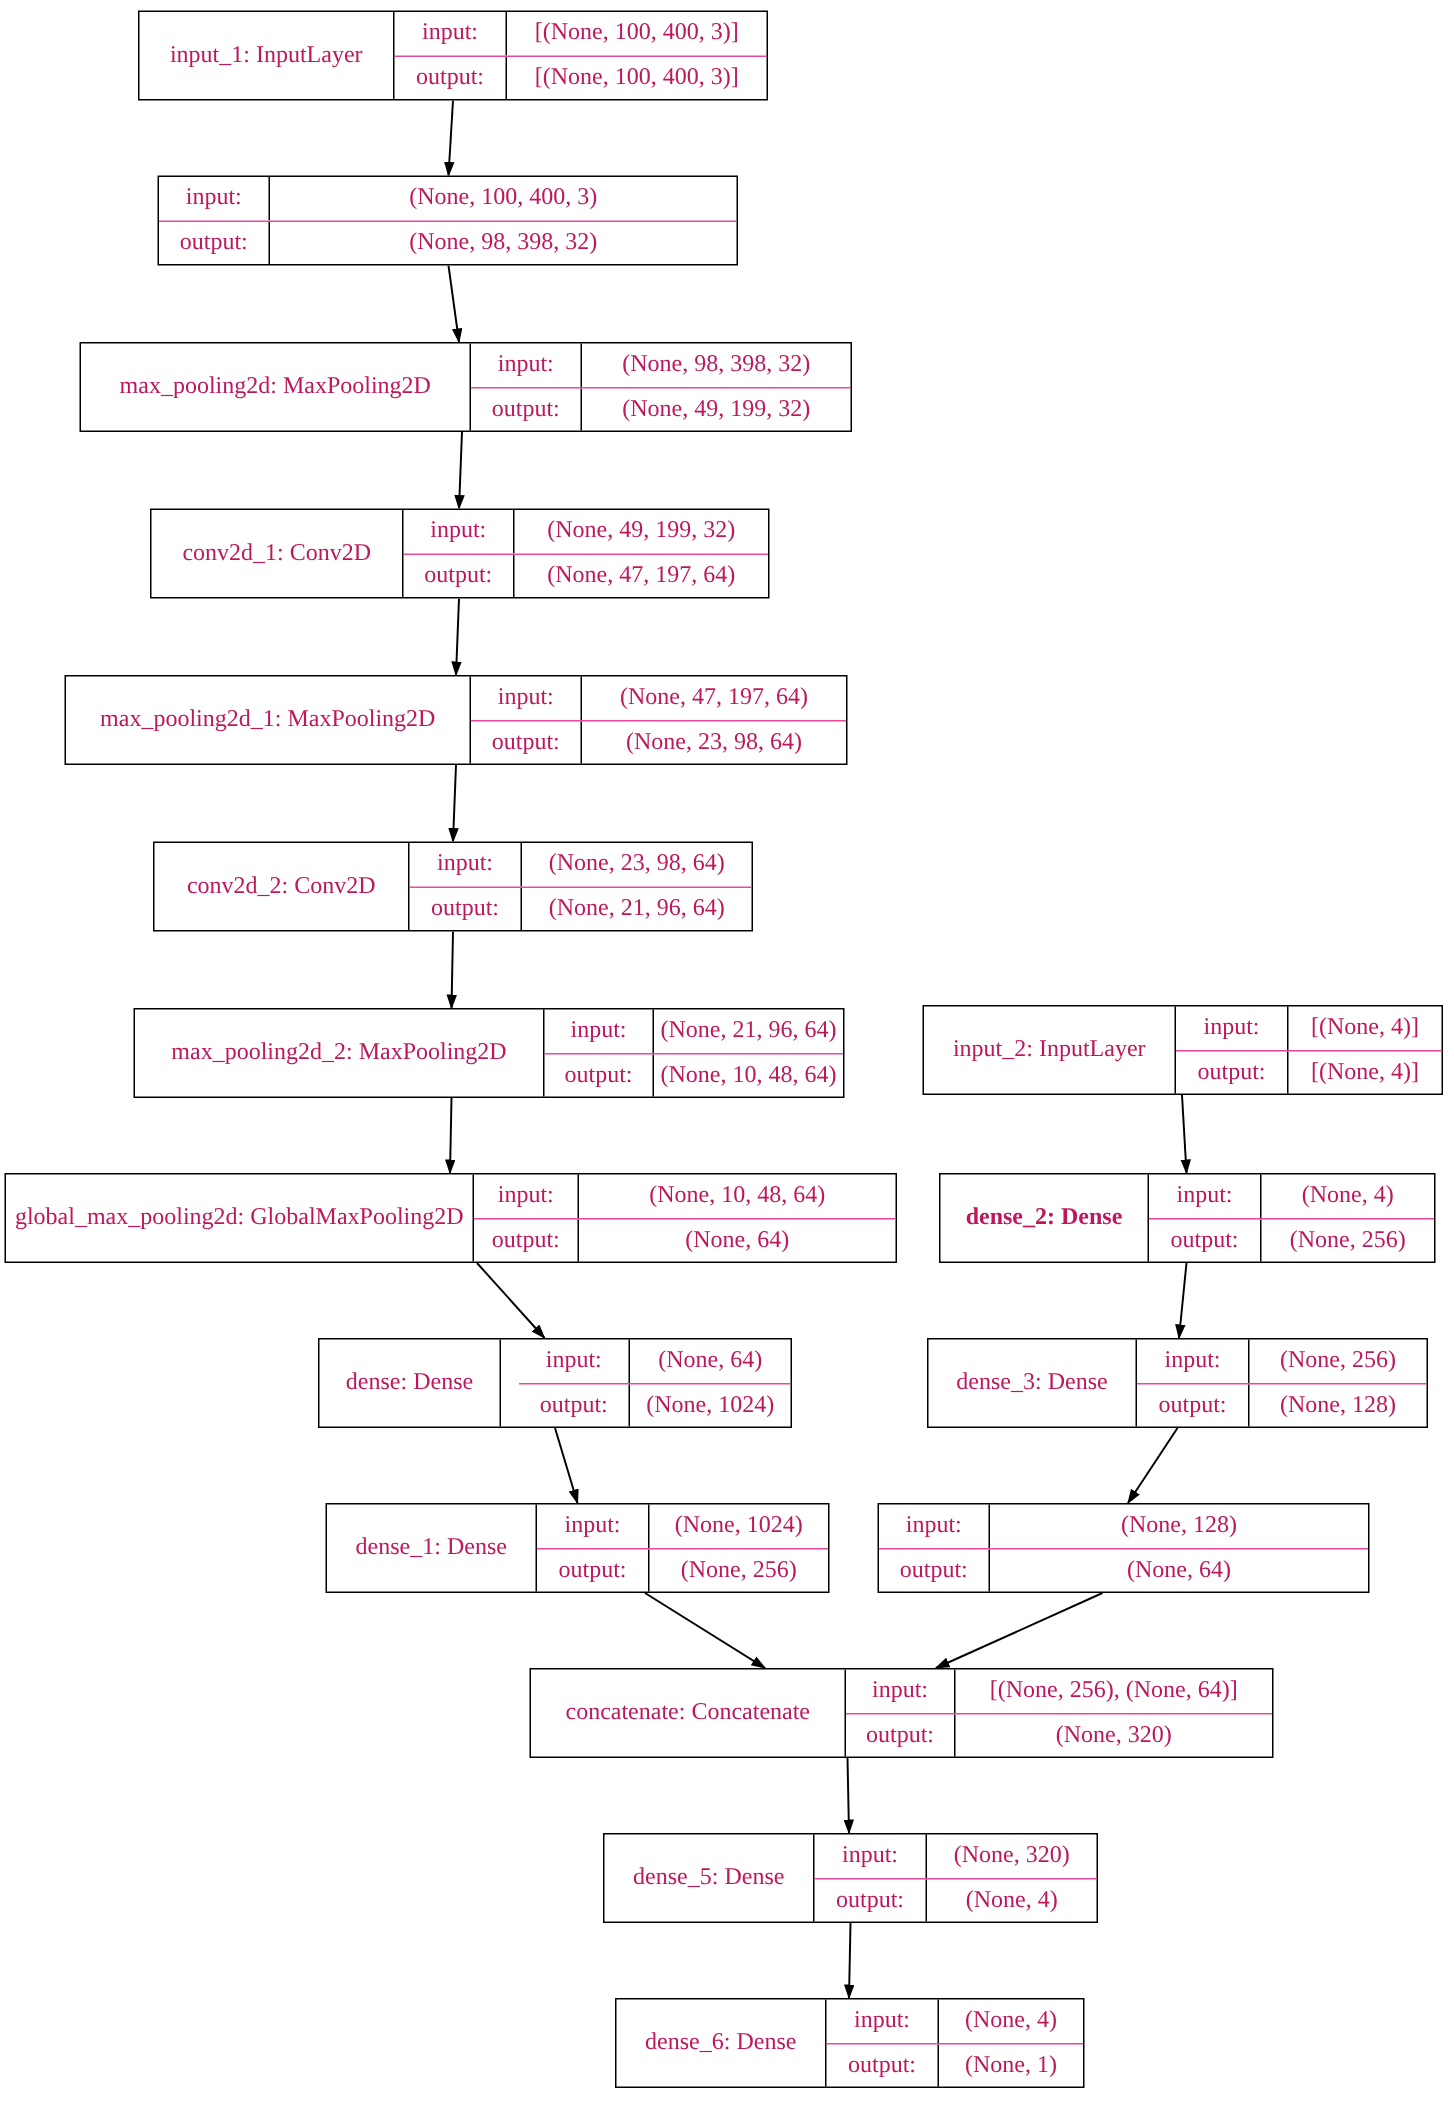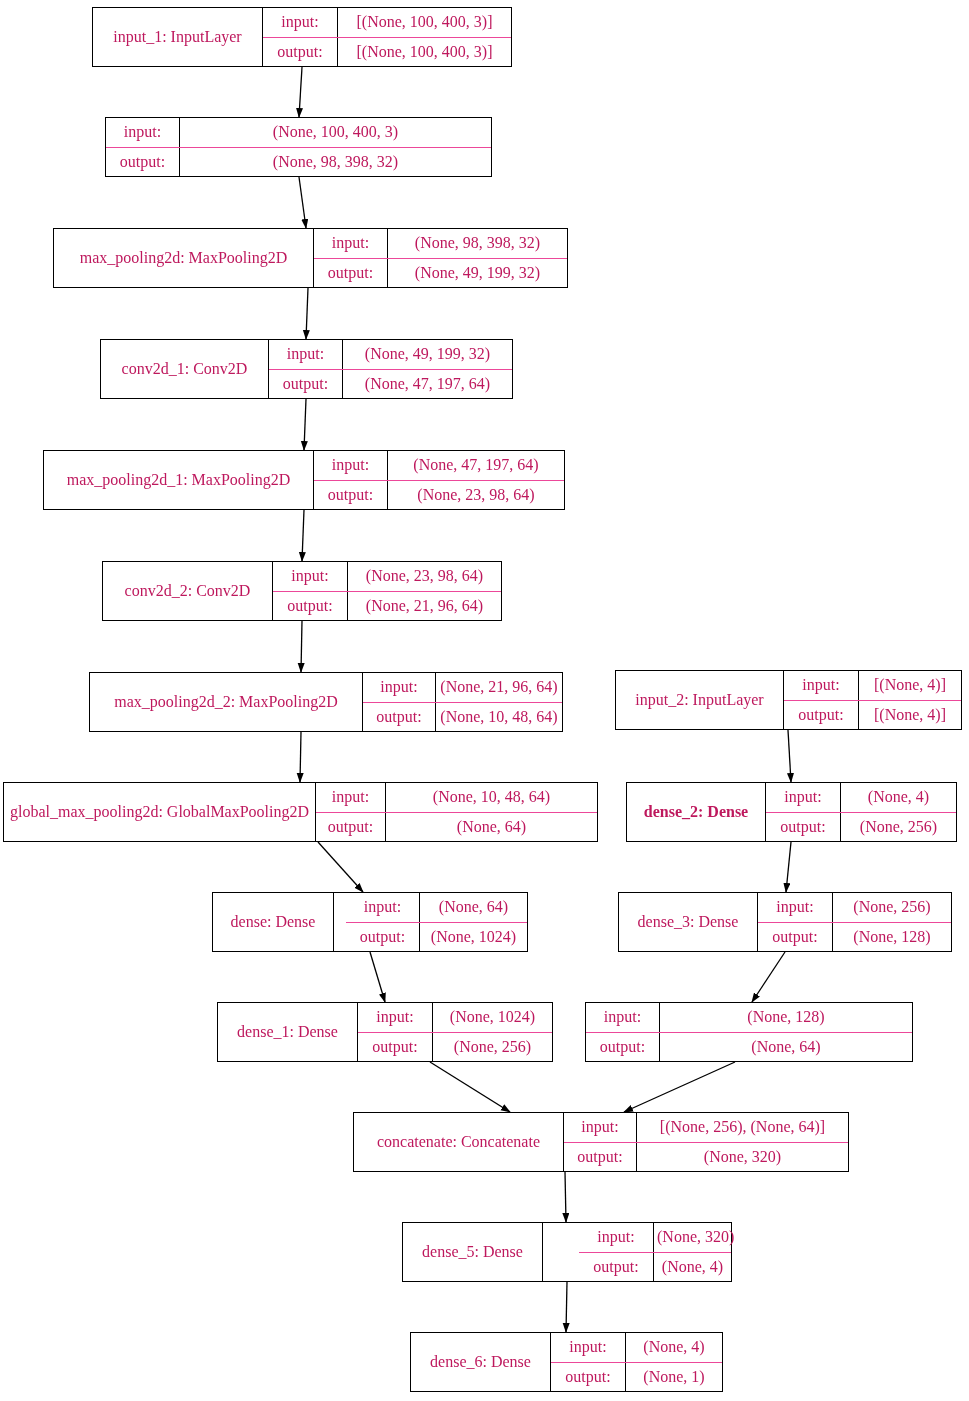--- a/index.html
+++ b/index.html
@@ -240,21 +240,21 @@
         <div class="io-row input-row">
           <div class="io-label" style="width: 73px;">input:</div>
           <div class="io-value">[(None, 256), (None, 64)]</div>
         </div>
         <div class="io-row output-row">
           <div class="io-label" style="width: 73px;">output:</div>
           <div class="io-value">(None, 320)</div>
         </div>
       </div>
     </div>
-      <div class="node" style="left: 402px; top: 1222px; width: 330px; height: 60px; gap: 36px;">
+      <div class="node" style="left: 402px; top: 1222px; width: 330px; height: 60px;">
       <div class="name-cell" style="width: 140px;">dense_5: Dense</div>
       <div class="io-grid">
         <div class="io-row input-row">
           <div class="io-label" style="width: 75px;">input:</div>
           <div class="io-value">(None, 320)</div>
         </div>
         <div class="io-row output-row">
           <div class="io-label" style="width: 75px;">output:</div>
           <div class="io-value">(None, 4)</div>
         </div>

